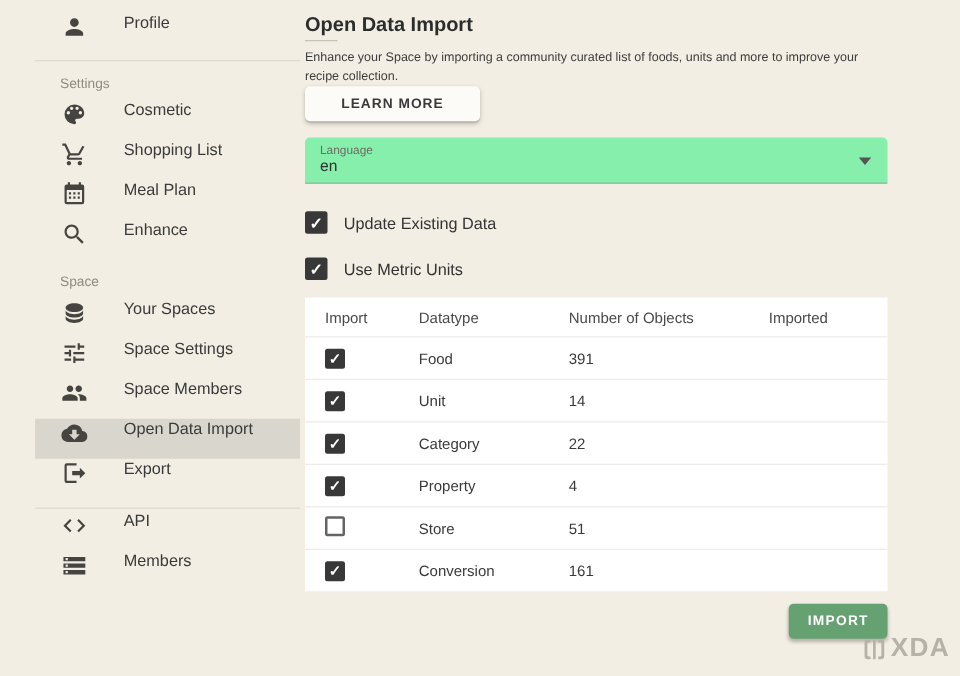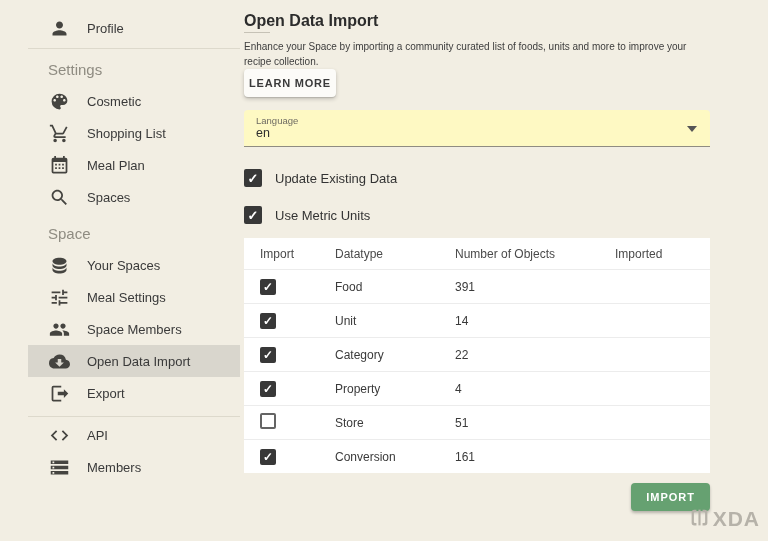--- a/index.html
+++ b/index.html
@@ -3,55 +3,55 @@
 <meta charset="utf-8">
 <style>
   *{box-sizing:border-box;margin:0;padding:0}
   html,body{width:768px;height:541px}
   body{font-family:"Liberation Sans",sans-serif;background:#f2eee3;overflow:hidden}
   .app{width:768px;height:541px;display:flex;position:relative;overflow:hidden}
 
   
   .sidebar{width:240px;flex:0 0 240px;padding-top:10px}
   .side-inner{margin-left:28px}
-  .side-item{height:32px;display:flex;align-items:center;padding-left:20px;gap:17px;font-size:13px;color:#3a3a3a;cursor:pointer}
+  .side-item{height:32px;display:flex;align-items:flex-start;padding-left:20px;gap:29px;font-size:13px;color:#3a3a3a;cursor:pointer}
   .side-item.profile{height:36px}
   .side-item.active{background:#d9d6cd}
   .side-icon{width:22px;height:22px;color:#454440;display:inline-flex;align-items:center;justify-content:center}
   .side-icon svg{width:21px;height:21px}
   .side-divider{border-bottom:1px solid #ddd9cc;margin:2px 0 2px}
-  .side-section-title{font-size:15px;color:#8f8c82;margin:12px 0 7px 20px}
+  .side-section-title{font-size:11px;color:#8f8c82;margin:12px 0 7px 20px}
   .side-section.with-divider{border-top:1px solid #ddd9cc;margin-top:7px;padding-top:2px}
 
   
   .main{flex:1;padding:8px 58px 0 4px;position:relative}
   .title{font-size:16px;font-weight:700;color:#2c2c2c;margin:4px 0 2px}
   .title-rule{width:26px;border-bottom:1px solid #c6c2b6;margin:0 0 7px}
   .desc{font-size:10px;line-height:1.45;color:#3d3d3d;max-width:472px;margin-bottom:0}
-  .learn-more{display:inline-block;background:#fcfbf8;border:none;border-radius:4px;padding:8px 5px;font-family:inherit;font-size:11px;font-weight:700;letter-spacing:.8px;color:#3a3a3a;box-shadow:0 2px 4px rgba(0,0,0,.2),0 1px 1px rgba(0,0,0,.12);cursor:pointer;margin-bottom:13px}
-  .lang-select{position:relative;background:#fef9c3;border-bottom:1px solid #8f8c82;border-radius:4px 4px 0 0;height:37px;padding:5px 12px;cursor:pointer}
+  .learn-more{display:inline-block;background:#fcfbf8;border:none;border-radius:4px;padding:8px 29px;font-family:inherit;font-size:11px;font-weight:700;letter-spacing:.8px;color:#3a3a3a;box-shadow:0 2px 4px rgba(0,0,0,.2),0 1px 1px rgba(0,0,0,.12);cursor:pointer;margin-bottom:13px}
+  .lang-select{position:relative;background:#86efac;border-bottom:1px solid #8f8c82;border-radius:4px 4px 0 0;height:37px;padding:5px 12px;cursor:pointer}
   .lang-label{font-size:9.5px;color:#6e6b62}
   .lang-value{font-size:12.5px;color:#2e2e2e;margin-top:0}
   .caret{position:absolute;right:13px;top:16px;width:0;height:0;border-left:5px solid transparent;border-right:5px solid transparent;border-top:6px solid #555}
   .opt-row{display:flex;align-items:center;gap:13px;font-size:13px;color:#333;cursor:pointer}
   .opt-row.first{margin-top:22px}
   .opt-row + .opt-row{margin-top:19px}
   .cb{width:18px;height:18px;border-radius:2px;display:inline-flex;align-items:center;justify-content:center;font-size:13px;font-weight:700;flex:0 0 auto;line-height:1}
   .cb.checked{background:#383838;color:#fff}
   .cb.unchecked{border:2px solid #646464;background:#fff;color:transparent}
   .cb.small{width:16px;height:16px;font-size:12px}
 
   .table{margin-top:14px;background:#fff}
   .t-head,.t-row{display:grid;grid-template-columns:75px 120px 160px 1fr;align-items:center;padding-left:16px}
   .t-head{height:31px;font-size:12px;color:#4a4a4a;font-weight:500}
   .t-row{height:34px;font-size:12px;color:#3a3a3a;border-top:1px solid #ececec}
   .actions{text-align:right;margin-top:10px}
   .import-btn{background:#66a171;color:#fff;border:none;border-radius:4px;font-family:inherit;font-size:11px;font-weight:700;letter-spacing:1px;padding:8px 15px;box-shadow:0 2px 3px rgba(0,0,0,.25);cursor:pointer}
 
-  .watermark{position:absolute;right:8px;bottom:10px;display:flex;align-items:flex-start;gap:3px;color:#b6b2a9;font-weight:700;font-size:21px;letter-spacing:1px;user-select:none}
+  .watermark{position:absolute;right:8px;bottom:10px;display:flex;align-items:center;gap:3px;color:#b6b2a9;font-weight:700;font-size:21px;letter-spacing:1px;user-select:none}
   .watermark svg{width:21px;height:21px}
 </style>
 </head>
 <body>
 
 <div class="app">
 
   <aside class="sidebar">
     <div class="side-inner">
       <div class="side-item profile">
@@ -89,40 +89,40 @@
                 </svg>
               </span>
               <span class="side-label">Meal Plan</span>
             </div>
             <div class="side-item">
               <span class="side-icon">
                 <svg viewBox="0 0 24 24">
                   <path fill="currentColor" d="M15.5 14h-.79l-.28-.27C15.41 12.59 16 11.11 16 9.5 16 5.91 13.09 3 9.5 3S3 5.91 3 9.5 5.91 16 9.5 16c1.61 0 3.09-.59 4.23-1.57l.27.28v.79l5 4.99L20.49 19l-4.99-5zm-6 0C7.01 14 5 11.99 5 9.5S7.01 5 9.5 5 14 7.01 14 9.5 11.99 14 9.5 14z"></path>
                 </svg>
               </span>
-              <span class="side-label">Spaces</span>
+              <span class="side-label">Enhance</span>
             </div>
           </div>
           <div class="side-section">
             <div class="side-section-title">Space</div>
             <div class="side-item">
               <span class="side-icon">
                 <svg viewBox="0 0 24 24">
                   <path fill="currentColor" d="M12 3C7.58 3 4 4.79 4 7s3.58 4 8 4 8-1.79 8-4-3.58-4-8-4zM4 9v3c0 2.21 3.58 4 8 4s8-1.79 8-4V9c0 2.21-3.58 4-8 4s-8-1.79-8-4zm0 5v3c0 2.21 3.58 4 8 4s8-1.79 8-4v-3c0 2.21-3.58 4-8 4s-8-1.79-8-4z"></path>
                 </svg>
               </span>
               <span class="side-label">Your Spaces</span>
             </div>
             <div class="side-item">
               <span class="side-icon">
                 <svg viewBox="0 0 24 24">
                   <path fill="currentColor" d="M3 17v2h6v-2H3zM3 5v2h10V5H3zm10 16v-2h8v-2h-8v-2h-2v6h2zM7 9v2H3v2h4v2h2V9H7zm14 4v-2H11v2h10zm-6-4h2V7h4V5h-4V3h-2v6z"></path>
                 </svg>
               </span>
-              <span class="side-label">Meal Settings</span>
+              <span class="side-label">Space Settings</span>
             </div>
             <div class="side-item">
               <span class="side-icon">
                 <svg viewBox="0 0 24 24">
                   <path fill="currentColor" d="M16 11c1.66 0 2.99-1.34 2.99-3S17.66 5 16 5c-1.66 0-3 1.34-3 3s1.34 3 3 3zm-8 0c1.66 0 2.99-1.34 2.99-3S9.66 5 8 5C6.34 5 5 6.34 5 8s1.34 3 3 3zm0 2c-2.33 0-7 1.17-7 3.5V19h14v-2.5c0-2.33-4.67-3.5-7-3.5zm8 0c-.29 0-.62.02-.97.05 1.16.84 1.97 1.97 1.97 3.45V19h6v-2.5c0-2.33-4.67-3.5-7-3.5z"></path>
                 </svg>
               </span>
               <span class="side-label">Space Members</span>
             </div>
             <div class="side-item active">

